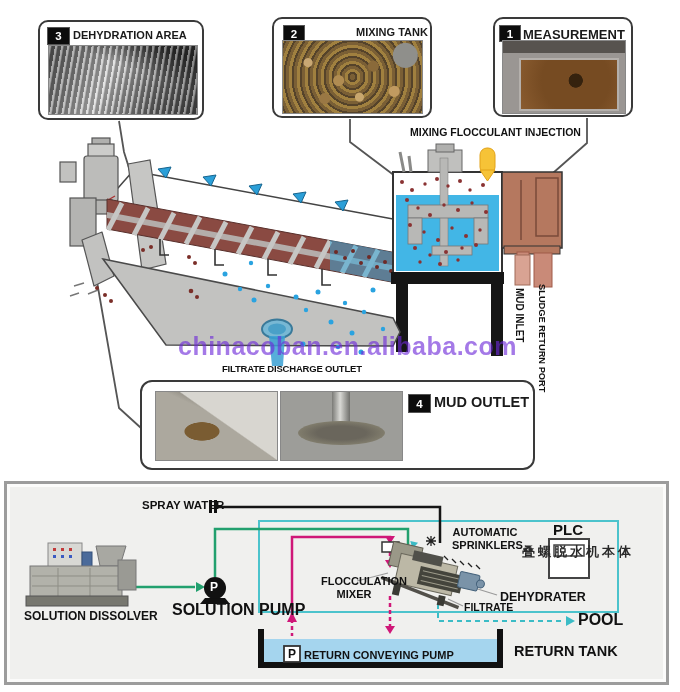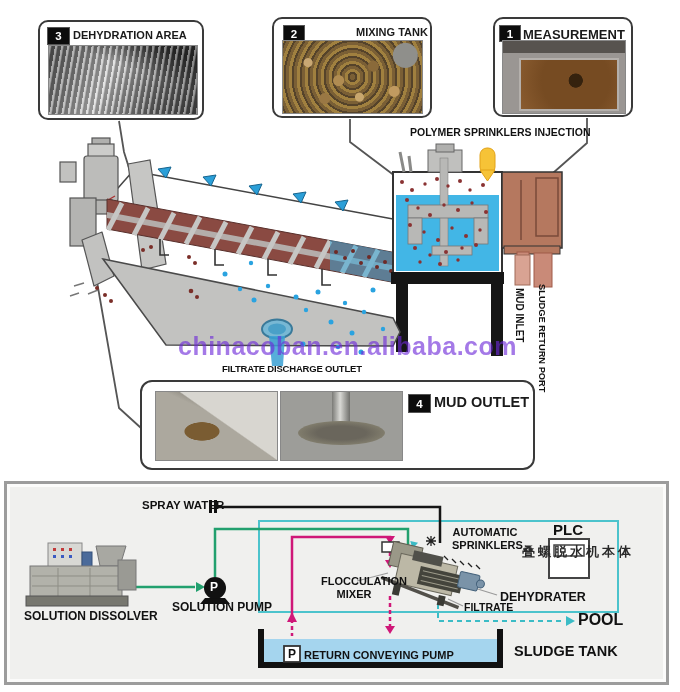--- a/index.html
+++ b/index.html
@@ -346,34 +346,34 @@
   <div class="card" style="left:140px;top:380px;width:395px;height:90px;border-radius:12px;">
     <div class="photo" id="ph4a" style="left:13px;top:9px;width:123px;height:70px;"></div>
     <div class="photo" id="ph4b" style="left:138px;top:9px;width:123px;height:70px;">
       <div class="pipe"></div>
       <div class="mud"></div>
     </div>
     <div class="badge" style="left:266px;top:12px;width:21px;height:17px;">4</div>
     <div class="ctitle" style="left:292px;top:12px;font-size:14.5px;">MUD OUTLET</div>
   </div>
 
-  <div class="lbl z6" style="left:410px;top:126px;font-size:10.5px;">POLYMER SPRINKLERS INJECTION</div>
+  <div class="lbl z6" style="left:410px;top:126px;font-size:10.5px;">MIXING FLOCCULANT INJECTION</div>
   <div class="vlbl z6" style="left:514px;top:288px;font-size:10px;">MUD INLET</div>
   <div class="vlbl z6" style="left:537px;top:284px;font-size:9.3px;">SLUDGE RETURN PORT</div>
   <div id="watermark">chinacoban.en.alibaba.com</div>
   <div class="lbl z6" style="left:222px;top:364px;font-size:9.5px;letter-spacing:-.2px;">FILTRATE DISCHARGE OUTLET</div>
 
   <div class="lbl z6" style="left:142px;top:499px;font-size:11.5px;">SPRAY WATER</div>
   <div class="lbl z6" style="left:522px;top:500px;font-size:13px;letter-spacing:3px;color:#2a2a2a;margin-top:45px;">叠螺脱水机本体</div>
   <div class="lbl z6" style="left:452px;top:526px;font-size:11px;white-space:normal;width:66px;text-align:center;">AUTOMATIC SPRINKLERS</div>
   <div class="lbl z6" style="left:553px;top:521px;font-size:15px;">PLC</div>
   <div class="lbl z6" style="left:293px;top:575px;font-size:11px;white-space:normal;width:66px;text-align:center;padding-left:28px;">FLOCCULATION MIXER</div>
   <div class="lbl z6" style="left:500px;top:590px;font-size:12.5px;">DEHYDRATER</div>
   <div class="lbl z6" style="left:464px;top:601px;font-size:10.5px;">FILTRATE</div>
   <div class="lbl z6" style="left:578px;top:611px;font-size:16px;">POOL</div>
-  <div class="lbl z6" style="left:514px;top:643px;font-size:14.5px;">SLUDGE TANK</div>
+  <div class="lbl z6" style="left:514px;top:643px;font-size:14.5px;">RETURN TANK</div>
   <div class="lbl z6" style="left:304px;top:649px;font-size:11px;">RETURN CONVEYING PUMP</div>
   <div class="lbl z6" style="left:24px;top:610px;font-size:12px;">SOLUTION DISSOLVER</div>
-  <div class="lbl z6" style="left:172px;top:601px;font-size:12px;">SOLUTION PUMP</div>
+  <div class="lbl z6" style="left:172px;top:601px;font-size:16px;">SOLUTION PUMP</div>
   <div class="lbl z6" style="left:210px;top:581px;font-size:12px;color:#fff;">P</div>
   <div class="lbl z6" style="left:288px;top:648px;font-size:12px;color:#111;">P</div>
 
 </div>
 
 </body></html>

